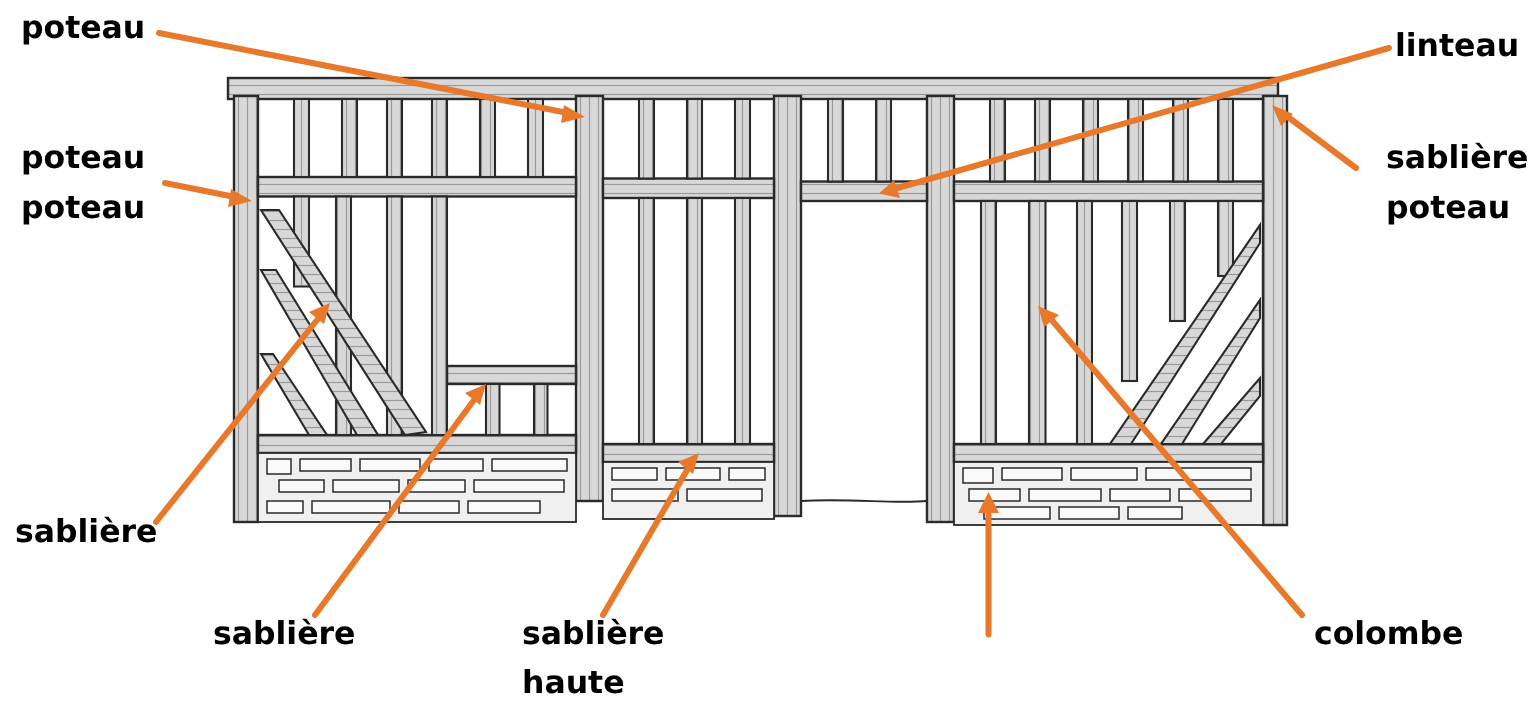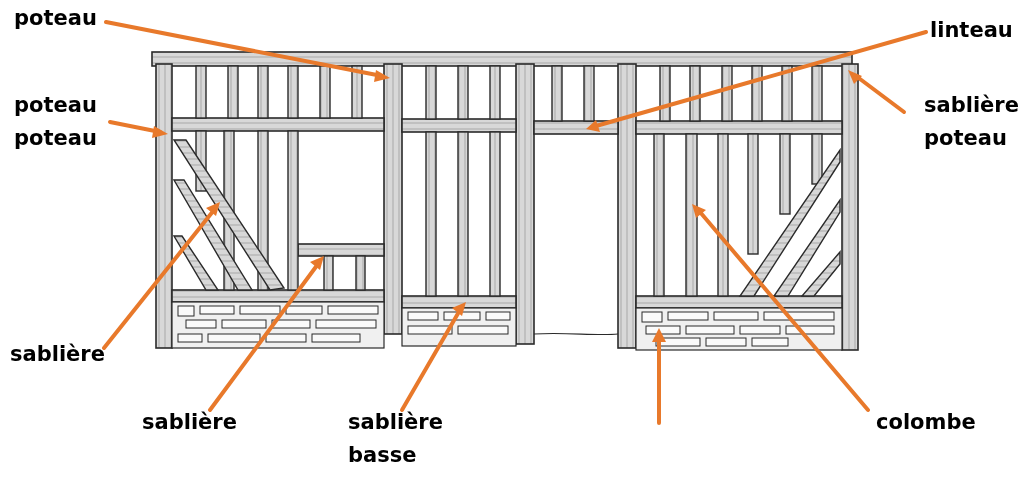--- a/index.html
+++ b/index.html
@@ -162,21 +162,21 @@
     <div>poteau</div>
   </div>
   <div class="label" style="left:4px; top:338px;">
     <span>sablière</span>
   </div>
   <div class="label" style="left:136px; top:406px;">
     <div>sablière</div>
   </div>
   <div class="label" style="left:342px; top:406px;">
     <div>sablière</div>
-    <div>basse</div>
+    <div>haute</div>
   </div>
   <div class="label" style="left:870px; top:406px;">
     <span>colombe</span>
   </div>
   <div class="label" style="left:918px; top:89px;">
     <div>sablière</div>
     <div>poteau</div>
   </div>
   <div class="label" style="left:924px; top:14px;">
     <span>linteau</span>

